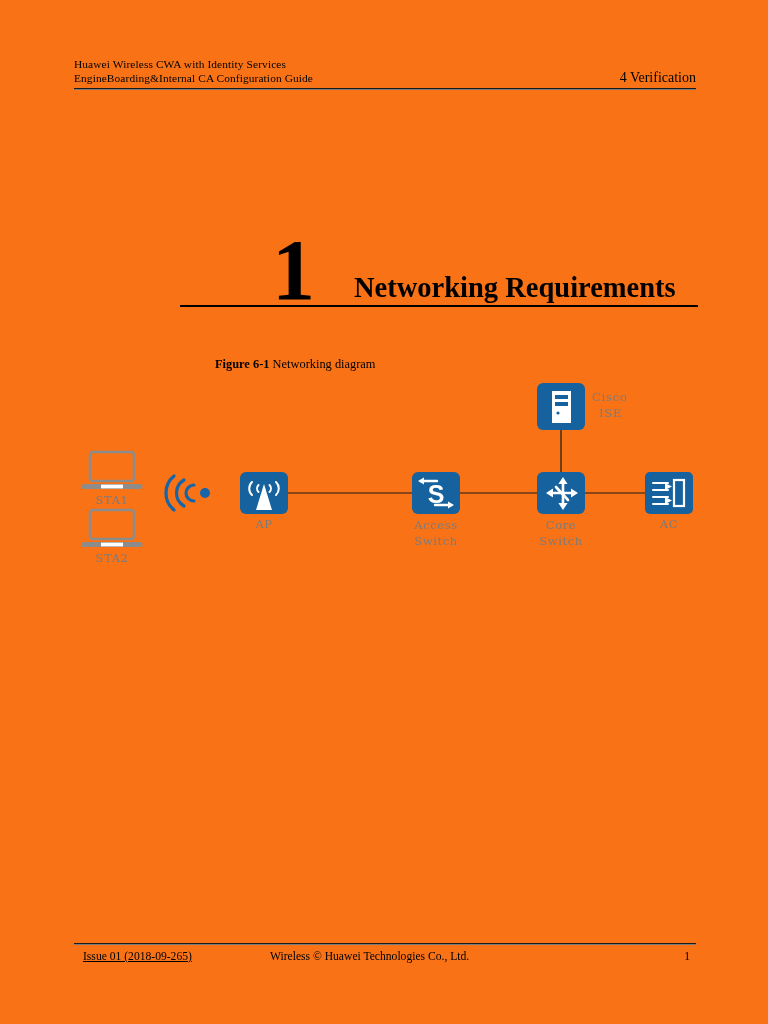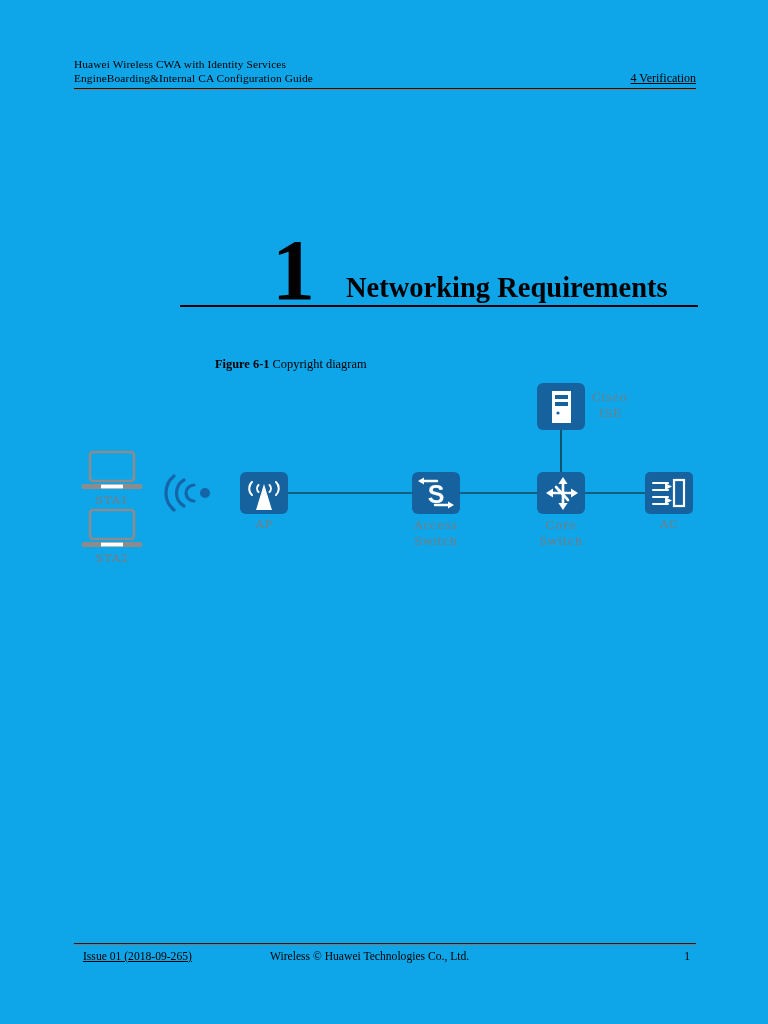--- a/index.html
+++ b/index.html
@@ -15,21 +15,21 @@
     color: #000;
     overflow: hidden;
   }
 
   
   .page {
     position: absolute;
     left: 0; top: 0;
     width: 768px;
     height: 1024px;
-    background: #0ea5e9;
+    background: #f97316;
   }
 
   
   .doc-header {
     position: absolute;
     left: 74px;
     top: 57px;
     width: 622px;
   }
   .doc-header-rows {
@@ -37,25 +37,24 @@
     justify-content: space-between;
     align-items: flex-end;
   }
   .header-left {
     font-size: 11.4px;
     line-height: 14.2px;
     letter-spacing: .1px;
     white-space: pre-line;
   }
   .header-right {
-    font-size: 12px;
+    font-size: 14px;
     line-height: 14.2px;
     padding-bottom: 0px;
     white-space: nowrap;
-    text-decoration: underline;
   }
   .header-rule {
     position: absolute;
     left: 74px;
     top: 88px;
     width: 622px;
     height: 0;
     border-top: 1.6px solid #1a1a1a;
     border-bottom: 0.7px solid #7a7a7a;
   }
@@ -78,21 +77,21 @@
     line-height: 0.82;
     letter-spacing: -1px;
     color: #000;
     margin-left: 92px;
   }
   .chapter-title {
     font-family: "Liberation Serif", serif;
     font-size: 28.5px;
     font-weight: 700;
     line-height: 1;
-    margin-left: 32px;
+    margin-left: 40px;
     margin-bottom: 4px;
     white-space: nowrap;
   }
   .chapter-rule {
     position: absolute;
     left: 180px;
     top: 305px;
     width: 518px;
     height: 0;
     border-top: 2.4px solid #000;
@@ -177,21 +176,21 @@
   </div>
   <div class="header-rule"></div>
 
   <div class="chapter">
     <div class="chapter-number">1</div>
     <div class="chapter-title">Networking Requirements</div>
   </div>
   <div class="chapter-rule"></div>
 
   <div class="fig-caption">
-    <span class="fig-label">Figure 6-1</span><span> </span><span class="fig-text">Copyright diagram</span>
+    <span class="fig-label">Figure 6-1</span><span> </span><span class="fig-text">Networking diagram</span>
   </div>
 
   <div class="diagram">
     <svg width="768" height="200" viewBox="0 0 768 200" xmlns="http://www.w3.org/2000/svg">
       <defs>
 
         <linearGradient id="tileBlue" x1="0" y1="0" x2="0" y2="1">
           <stop offset="0%" stop-color="#1c6cab"></stop>
           <stop offset="100%" stop-color="#115390"></stop>
         </linearGradient>

